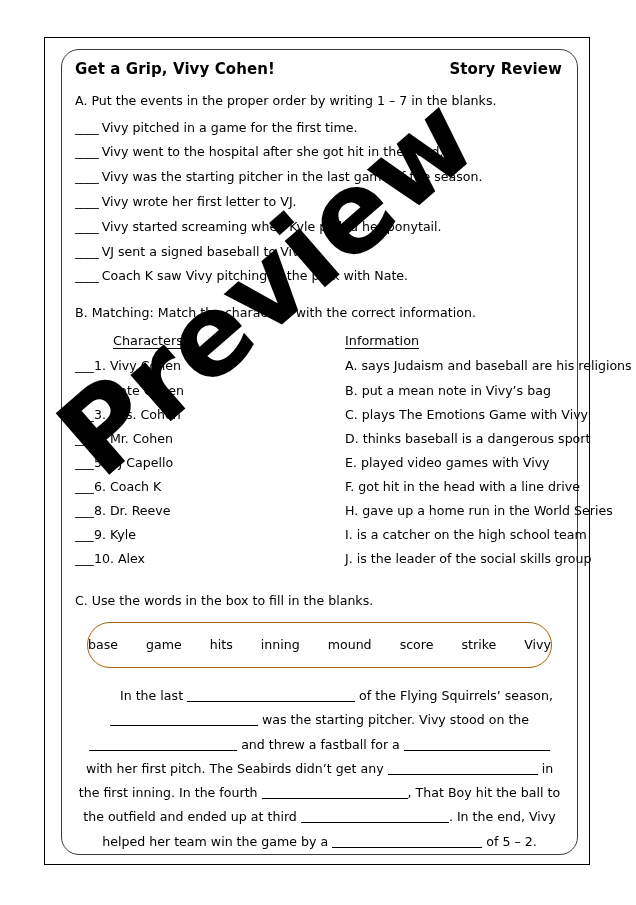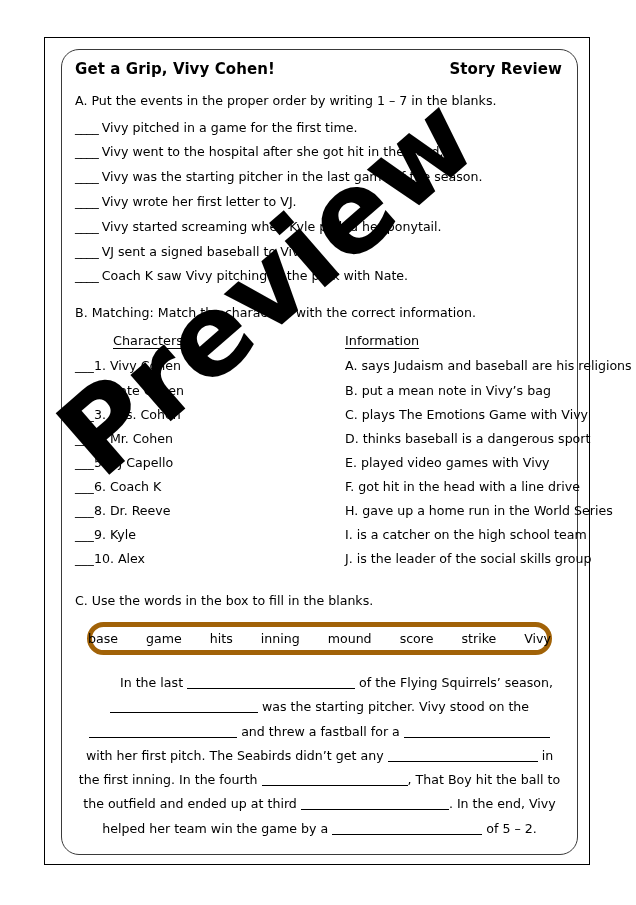--- a/index.html
+++ b/index.html
@@ -111,23 +111,23 @@
   .match-row .right {
     position: absolute;
     left: 270px;
     white-space: nowrap;
   }
 
   
   .section-c { margin-top: 20px; }
   .wordbox {
     margin: 11px 12px 0 12px;
-    border: 5px solid #a16207;
+    border: 1px solid #a16207;
     border-radius: 999px;
-    height: 33px;
+    height: 46px;
     display: flex;
     align-items: center;
     justify-content: center;
     gap: 28px;
     font-size: 12.6px;
     padding: 0 14px;
     box-sizing: border-box;
   }
 
   .paragraph {

